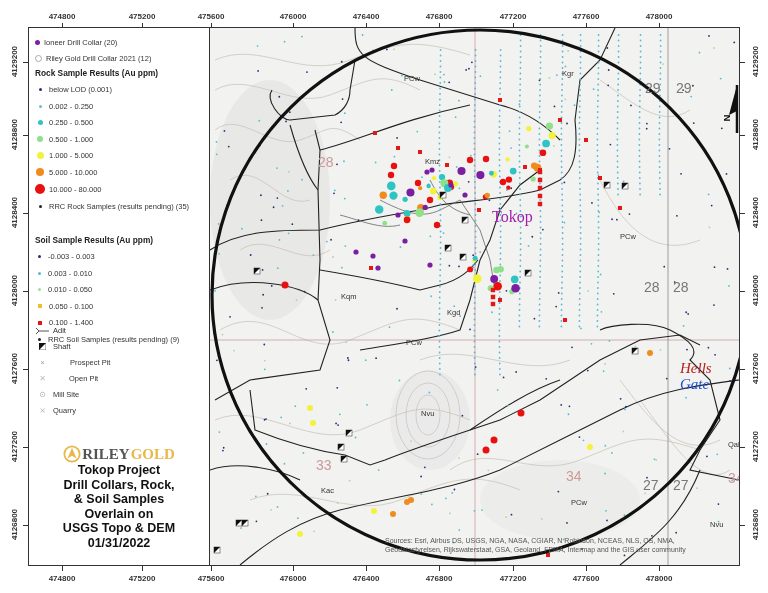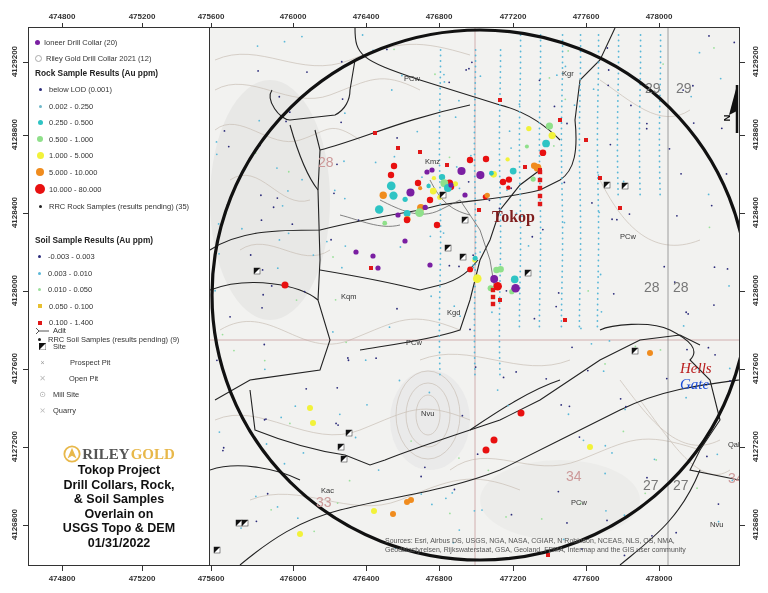--- a/index.html
+++ b/index.html
@@ -14,21 +14,21 @@
   .sym{display:inline-block;flex:0 0 auto;}
   .title-block{position:absolute;left:29px;top:445px;width:180px;text-align:center;}
   .logo{font-family:"Liberation Serif",serif;font-weight:bold;font-size:15px;display:flex;align-items:center;justify-content:center;gap:1px;}
   .logo .riley{color:#555;}
   .logo .gold{color:#e8b84a;}
   .title-line{font-size:12.5px;font-weight:bold;color:#111;line-height:14.5px;}
   .attribution{position:absolute;left:385px;top:536px;font-size:7px;color:#555;line-height:9px;}
   .geo-label{position:absolute;font-size:7.5px;color:#333;}
   .section-num{position:absolute;font-size:14px;color:#c99;}
   .section-num.dark{color:#777;}
-  .place-label{position:absolute;font-family:"Liberation Serif",serif;font-size:16px;font-weight:bold;color:#7f1d1d;}
+  .place-label{position:absolute;font-family:"Liberation Serif",serif;font-size:16px;font-weight:normal;color:#a21caf;}
   .north{position:absolute;left:724px;top:85px;}
 </style>
 </head>
 <body>
 
 <div class="frame"></div>
 
 <div id="xticks-top">
     <div class="tick-x" style="left:62px;top:12px">474800</div>
     <div style="position:absolute;left:62px;top:23px;width:1px;height:5px;background:#333"></div>
@@ -181,21 +181,21 @@
     <svg class="sym" width="14" height="8">
         <path d="M1 1 L4 4 L1 7 M4 4 L14 4" stroke="#555" stroke-width="1" fill="none"></path>
       </svg>
     <span>Adit</span>
   </div>
   <div class="legend-item" style="top:314px;left:10px">
     <svg class="sym" width="7" height="7">
         <rect x="0" y="0" width="7" height="7" fill="#fff" stroke="#222" stroke-width="0.6"></rect>
         <path d="M0 0 L7 0 L0 7 Z" fill="#111"></path>
       </svg>
-    <span style="margin-left:3px">Site</span>
+    <span style="margin-left:3px">Shaft</span>
   </div>
   <div class="legend-item" style="top:330px;left:10px">
     <span class="sym" style="width:7px;font-size:7px;color:#999;text-align:center">×</span>
     <span style="margin-left:20px">Prospect Pit</span>
   </div>
   <div class="legend-item" style="top:346px;left:10px">
     <span class="sym" style="width:7px;font-size:8px;color:#bbb;text-align:center">✕</span>
     <span style="margin-left:19px">Open Pit</span>
   </div>
   <div class="legend-item" style="top:362px;left:10px">
@@ -1286,21 +1286,21 @@
       <div class="geo-label" style="left:211px;top:381px">Nvu</div>
       <div class="geo-label" style="left:111px;top:458px">Kac</div>
       <div class="geo-label" style="left:361px;top:470px">PCw</div>
       <div class="geo-label" style="left:518px;top:412px">Qal</div>
       <div class="geo-label" style="left:500px;top:492px">Nvu</div>
       <div class="section-num" style="left:108px;top:126px">28</div>
       <div class="section-num dark" style="left:435px;top:52px">29</div>
       <div class="section-num dark" style="left:466px;top:52px">29</div>
       <div class="section-num dark" style="left:434px;top:251px">28</div>
       <div class="section-num dark" style="left:463px;top:251px">28</div>
-      <div class="section-num" style="left:106px;top:466px">33</div>
+      <div class="section-num" style="left:106px;top:429px">33</div>
       <div class="section-num" style="left:356px;top:440px">34</div>
       <div class="section-num dark" style="left:433px;top:449px">27</div>
       <div class="section-num dark" style="left:463px;top:449px">27</div>
       <div class="section-num" style="left:518px;top:442px">34</div>
       <div style="position:absolute;left:470px;top:332px;font-family:'Liberation Serif',serif;font-style:italic;font-size:15px;color:#b91c1c">Hells</div>
       <div style="position:absolute;left:470px;top:348px;font-family:'Liberation Serif',serif;font-style:italic;font-size:15px;color:#1d4ed8">Gate</div>
     </div>
 </div>
 
 <div class="place-label" style="left:492px;top:208px">Tokop</div>

